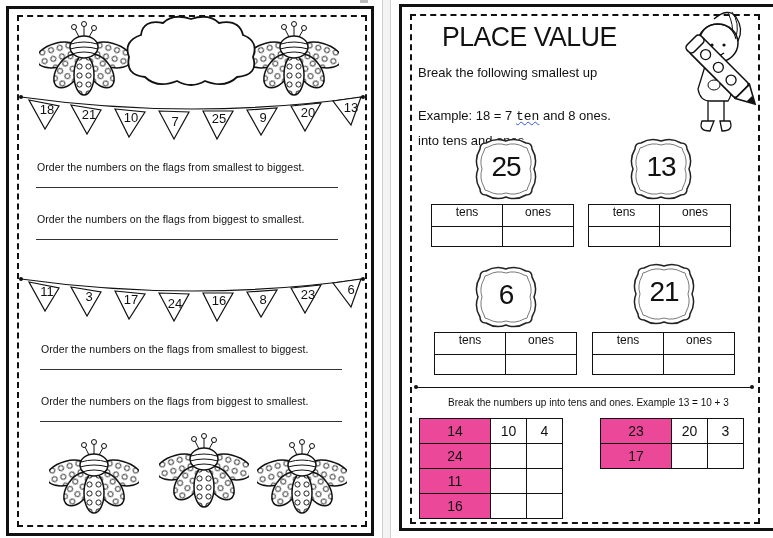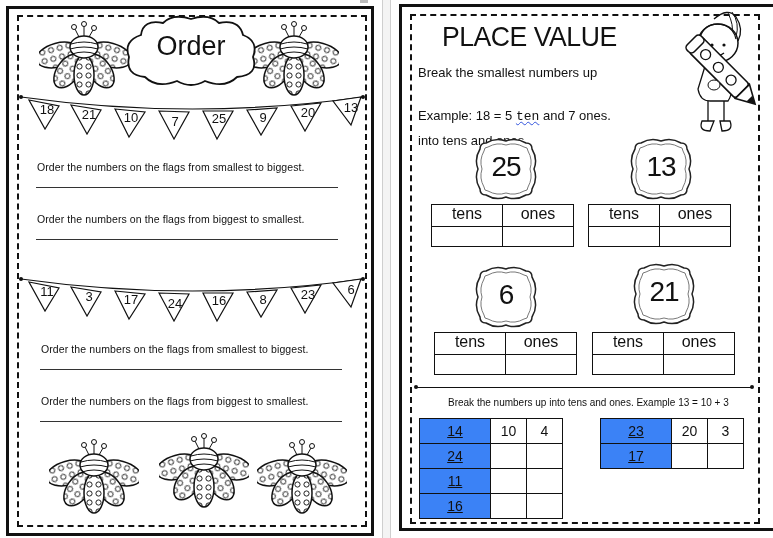--- a/index.html
+++ b/index.html
@@ -67,40 +67,40 @@
     .frame { position: absolute; width: 64px; height: 64px; }
     .frame-num {
       position: absolute; width: 64px; text-align: center; top: 14px;
       font-size: 28px; font-family: "Liberation Sans", sans-serif; letter-spacing: -1px;
     }
     table.tens-ones {
       position: absolute; border-collapse: collapse; font-family: "Liberation Sans", sans-serif;
     }
     table.tens-ones td {
       border: 1px solid #111; width: 70px; text-align: center; vertical-align: top;
-      font-size: 16px; padding: 0;
+      font-size: 12px; padding: 0;
     }
     table.tens-ones tr.h td { height: 21px; }
     table.tens-ones tr.b td { height: 19px; }
 
     .rule-line {
       position: absolute; left: 14px; top: 380px; width: 336px; height: 0; border-top: 1px solid #111;
     }
     .rule-dot { position: absolute; width: 4px; height: 4px; border-radius: 50%; background: #111; top: 378px; }
     .break-text {
       position: absolute; left: 26px; top: 390px; font-size: 10px;
       font-family: Liberation Sans, sans-serif; white-space: nowrap; padding-left: 20px;
     }
     table.split {
       position: absolute; border-collapse: collapse; font-family: "Liberation Sans", sans-serif;
     }
     table.split td {
       border: 1px solid #111; height: 24px; text-align: center; font-size: 14px; padding: 0;
     }
-    table.split td.num { width: 70px; background: #3b82f6; text-decoration: underline; }
+    table.split td.num { width: 70px; background: #ec4899; }
     table.split td.tn { width: 35px; }
     table.split td.on { width: 35px; }
   </style>
 </head>
 <body>
 
 <svg width="0" height="0" style="position:absolute">
   <defs>
     <pattern id="dots" width="9" height="9" patternUnits="userSpaceOnUse">
       <rect width="9" height="9" fill="#fff"></rect>
@@ -137,21 +137,20 @@
   <svg class="bee" style="left:30px; top:12px;" width="90" height="75" viewBox="-45 -32 90 75">
       <use href="#bee-shape"></use>
     </svg>
   <svg class="bee" style="left:240px; top:12px;" width="90" height="75" viewBox="-45 -32 90 75">
       <use href="#bee-shape"></use>
     </svg>
 
   <svg class="order-cloud" viewBox="0 0 140 74">
     <path d="M20 22 Q22 6 42 10 Q52 0 70 6 Q88 0 98 10 Q118 6 122 22 Q138 28 132 44 Q138 62 116 64 Q104 76 84 68 Q70 76 56 68 Q36 76 24 64 Q4 62 8 44 Q2 28 20 22 Z" fill="#fff" stroke="#111" stroke-width="1.8"></path>
   </svg>
-  <div class="order-title">Order</div>
 
   <div class="bunting" style="top:84px;">
     <svg width="348" height="50" style="position:absolute;left:0;top:0">
       <path d="M2 4 Q174 28 344 4" fill="none" stroke="#111" stroke-width="1.2"></path>
       <circle cx="2" cy="4" r="2" fill="#111"></circle>
         <circle cx="344" cy="4" r="2" fill="#111"></circle>
       <polygon points="10,7 40,13 26,36" fill="#fff" stroke="#111" stroke-width="1.2"></polygon>
       <polygon points="52,12 82,17 68,41" fill="#fff" stroke="#111" stroke-width="1.2"></polygon>
       <polygon points="96,16 126,19 110,44" fill="#fff" stroke="#111" stroke-width="1.2"></polygon>
       <polygon points="140,18 170,19 155,46" fill="#fff" stroke="#111" stroke-width="1.2"></polygon>
@@ -212,23 +211,23 @@
     </svg>
   <svg class="bee" style="left:248px; top:430px;" width="90" height="75" viewBox="-45 -32 90 75">
       <use href="#bee-shape"></use>
     </svg>
 </div>
 
 <div class="page" id="right-page">
   <div class="dash" id="right-dash"></div>
 
   <div class="pv-title">PLACE VALUE</div>
-  <div class="pv-text" style="left:16px; top:58px;">Break the smallest numbers up</div>
+  <div class="pv-text" style="left:16px; top:58px;">Break the following smallest up</div>
   <div class="pv-text" style="left:16px; top:81px;margin-top:45px;">into tens and ones.</div>
-  <div class="pv-text" style="left:16px; top:101px;"><span>Example: 18 = 5 </span><span class="squiggle">ten</span><span> and 7 ones.</span></div>
+  <div class="pv-text" style="left:16px; top:101px;"><span>Example: 18 = 7 </span><span class="squiggle">ten</span><span> and 8 ones.</span></div>
 
   <svg style="position:absolute; left:282px; top:2px;" width="80" height="130" viewBox="0 0 80 130">
     <path d="M30 10 Q44 -2 52 8 Q60 20 54 32" fill="none" stroke="#111" stroke-width="1.3"></path>
     <path d="M44 4 Q50 16 48 26 M48 3 Q56 14 52 28" fill="none" stroke="#111"></path>
     <ellipse cx="34" cy="34" rx="20" ry="19" fill="#fff" stroke="#111" stroke-width="1.5"></ellipse>
     <path d="M16 28 Q22 12 40 16 Q50 20 52 30" fill="none" stroke="#111" stroke-width="1.3"></path>
     <circle cx="28" cy="36" r="1.6" fill="#111"></circle>
       <circle cx="40" cy="36" r="1.6" fill="#111"></circle>
     <path d="M28 44 Q34 49 40 44" fill="none" stroke="#111" stroke-width="1.3"></path>
     <circle cx="13" cy="38" r="3" fill="#fff" stroke="#111"></circle>

